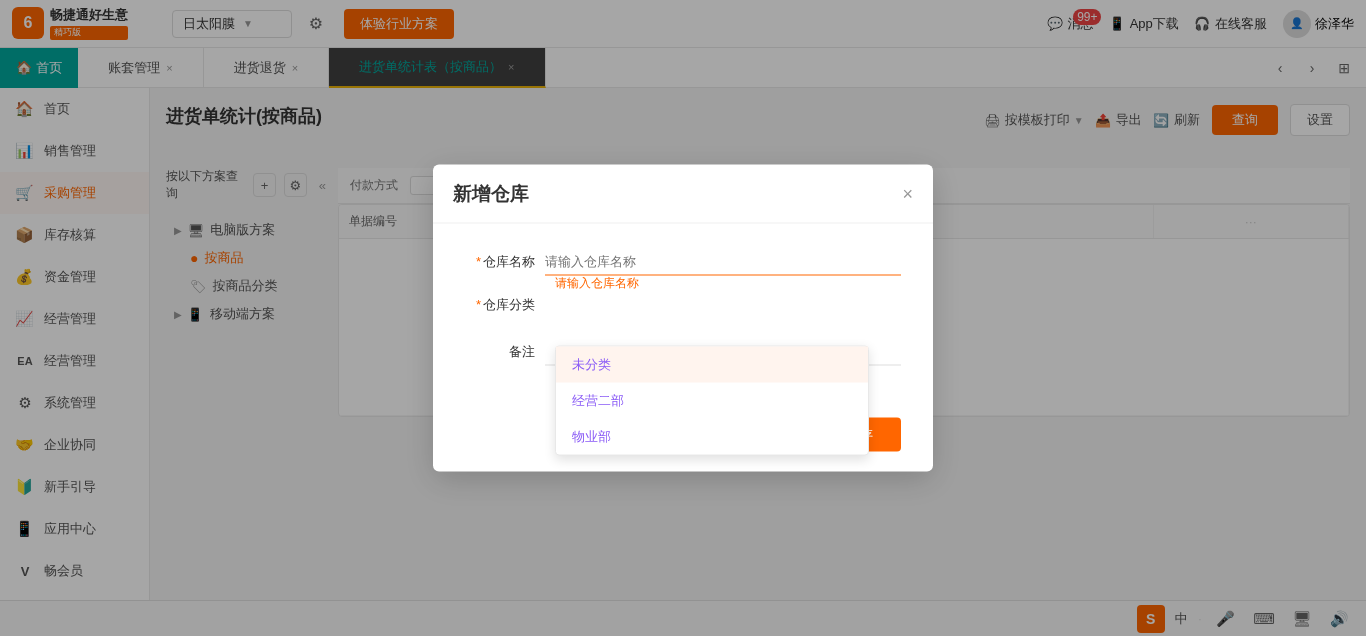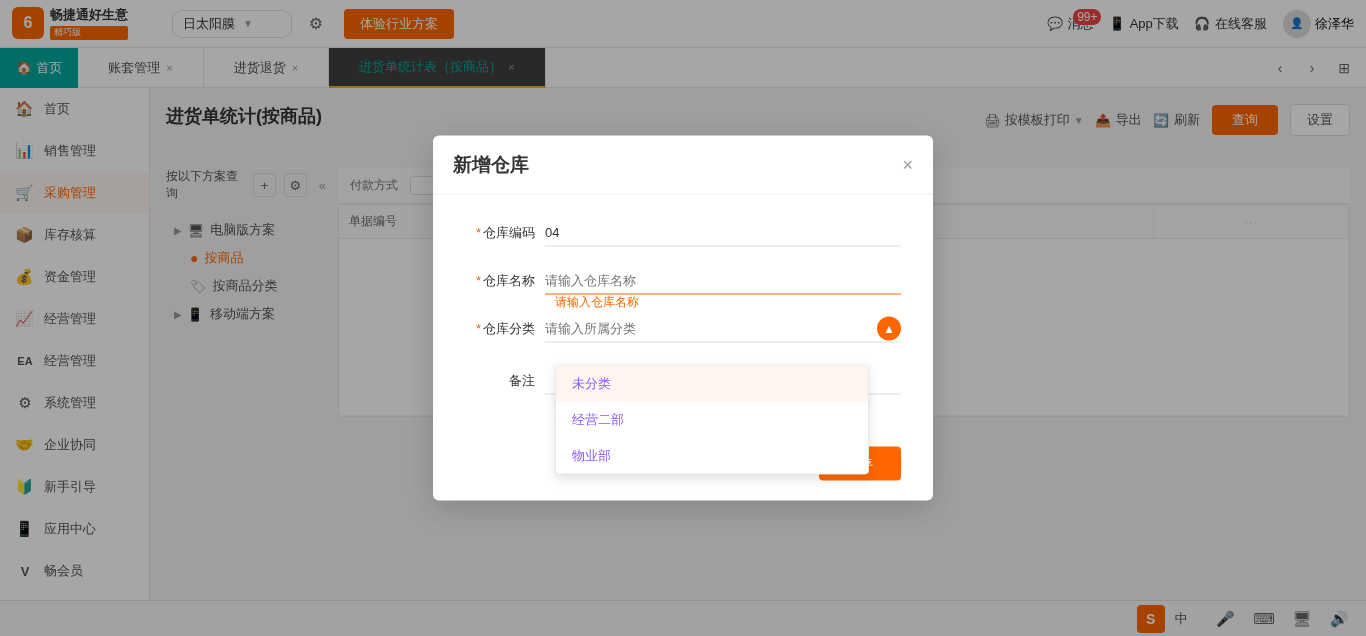--- a/index.html
+++ b/index.html
@@ -40,21 +40,21 @@
       font-size: 11px;
       color: #333;
       line-height: 1.3;
     }
     .logo-text .main { font-size: 13px; font-weight: bold; color: #333; }
     .logo-badge { background: #f60; color: #fff; font-size: 9px; padding: 1px 4px; border-radius: 2px; margin-top: 2px; }
     .store-selector {
       display: flex;
       align-items: center;
       border: 1px solid #ddd;
-      border-radius: 10px;
+      border-radius: 4px;
       padding: 4px 10px;
       min-width: 120px;
       color: #333;
       cursor: pointer;
       margin-left: 10px;
       background: #fff;
     }
     .store-selector .arrow { margin-left: 8px; color: #999; font-size: 10px; }
     .gear-btn {
       width: 32px;
@@ -770,43 +770,33 @@
 
 <div class="overlay"></div>
 
 <div class="modal">
   <div class="modal-header">
     <span class="modal-title">新增仓库</span>
     <span class="modal-close">×</span>
   </div>
   <div class="modal-body">
 
-    <div class="form-row">
-      <span class="form-label">
-        <span class="required-star">*</span><span>仓库编码</span>
-      </span>
-      <input class="form-input" type="text" value="04" style="">
-    </div>
 
     <div class="form-row">
       <span class="form-label">
         <span class="required-star">*</span><span>仓库名称</span>
       </span>
       <input class="form-input error" type="text" placeholder="请输入仓库名称" style="">
       <span class="error-msg">请输入仓库名称</span>
     </div>
 
     <div class="form-row" style="position:relative;">
       <span class="form-label">
         <span class="required-star">*</span><span>仓库分类</span>
       </span>
-      <div class="category-wrapper">
-        <input class="category-input" type="text" placeholder="请输入所属分类" style="">
-        <div class="category-toggle">▲</div>
-      </div>
 
       <div class="dropdown-list">
         <div class="dropdown-item highlighted">
           <span>未分类</span>
         </div>
         <div class="dropdown-item">
           <span>经营二部</span>
         </div>
         <div class="dropdown-item">
           <span>物业部</span>

